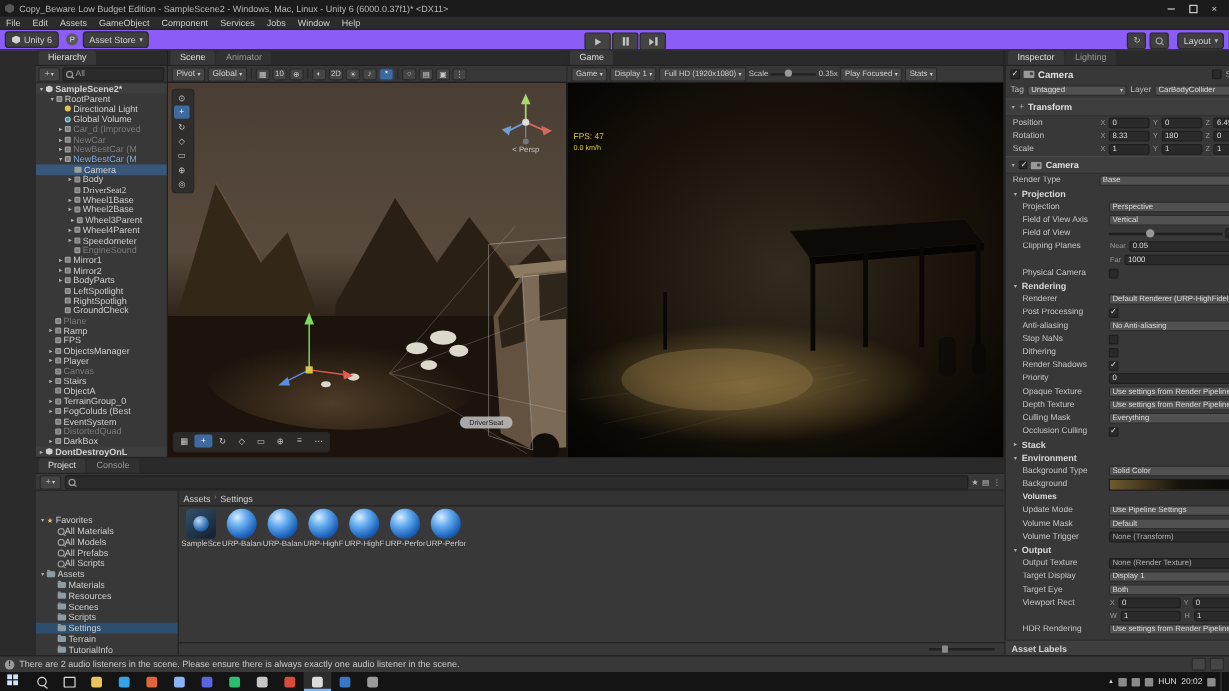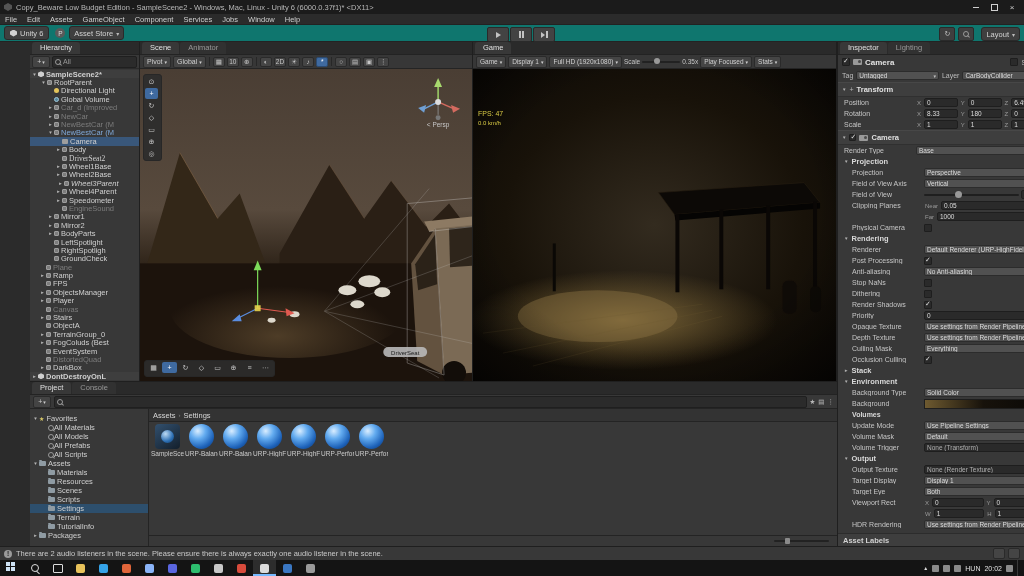--- a/index.html
+++ b/index.html
@@ -15,21 +15,21 @@
   .win-btn{width:12px;height:10px;display:flex;align-items:center;justify-content:center;color:#cfcfcf;font-size:8px;}
   .wb-min::after{content:"";width:6px;height:1px;background:#cfcfcf;display:block;}
   .wb-max::after{content:"";width:5px;height:5px;border:1px solid #cfcfcf;display:block;}
   .wb-close::after{content:"×";}
 
   
   #menubar{position:absolute;left:0;top:14px;width:1024px;height:11px;background:#2b2b2b;border-bottom:1px solid #222;display:flex;align-items:center;font-size:7.5px;box-sizing:border-box;}
   .menu-item{padding:0 5px;color:#cfcfcf;}
 
   
-  #toolbar{position:absolute;left:0;top:25px;width:1024px;height:17px;background:#0f766e;border-bottom:1px solid #232323;display:flex;align-items:center;padding:0 4px;box-sizing:border-box;font-size:7.5px;}
+  #toolbar{position:absolute;left:0;top:25px;width:1024px;height:17px;background:#8b5cf6;border-bottom:1px solid #232323;display:flex;align-items:center;padding:0 4px;box-sizing:border-box;font-size:7.5px;}
   .unity-badge{display:flex;align-items:center;gap:3px;background:#3f3f3f;border:1px solid #2a2a2a;border-radius:3px;height:12px;padding:0 5px;flex:none;}
   .ucube{width:7px;height:7px;background:#d2d2d2;clip-path:polygon(50% 0,100% 28%,100% 72%,50% 100%,0 72%,0 28%);}
   .avatar{width:10px;height:10px;border-radius:50%;background:#5a5a5a;display:flex;align-items:center;justify-content:center;font-size:6.5px;color:#ddd;margin-left:6px;flex:none;}
   .tb-dd{display:flex;align-items:center;height:12px;padding:0 4px;margin-left:4px;background:#3f3f3f;border:1px solid #2a2a2a;border-radius:3px;flex:none;}
   .tb-dd::after{content:"▾";font-size:6px;margin-left:3px;color:#bbb;}
   #play-controls{position:absolute;left:487px;top:2px;display:flex;gap:1px;}
   .pc-btn{width:20px;height:13px;background:#434343;border:1px solid #2a2a2a;display:flex;align-items:center;justify-content:center;border-radius:2px;}
   .play-tri{width:0;height:0;border-left:5px solid #c2c2c2;border-top:3.5px solid transparent;border-bottom:3.5px solid transparent;}
   .pause-ic{width:5px;height:7px;border-left:2px solid #c2c2c2;border-right:2px solid #c2c2c2;box-sizing:border-box;}
   .step-ic{display:flex;align-items:center;gap:1px;}
@@ -132,21 +132,21 @@
   .eyedrop{width:9px;height:8px;background:#444;border:1px solid #2a2a2a;border-radius:1px;flex:none;}
   .objf{flex:1;display:flex;align-items:center;background:#2a2a2a;border:1px solid #1e1e1e;height:9px;border-radius:2px;padding:0 2px;min-width:0;box-sizing:border-box;}
   .objv{flex:1;font-size:6.5px;color:#b0b0b0;overflow:hidden;white-space:nowrap;}
   .objpick{width:8px;text-align:center;font-size:6px;color:#888;border-left:1px solid #1e1e1e;flex:none;}
   #asset-labels{height:12px;background:#3e3e3e;border-top:1px solid #2c2c2c;display:flex;align-items:center;padding:0 5px;font-weight:bold;font-size:7.5px;flex:none;}
 
   
   #project{left:0;top:381px;width:807px;height:165px;border-top:1px solid #1f1f1f;display:flex;flex-direction:column;box-sizing:border-box;}
   #project-toolbar{height:13px;display:flex;align-items:center;gap:3px;padding:0 3px;border-bottom:1px solid #242424;flex:none;}
   #project-main{flex:1;display:flex;min-height:0;}
-  #project-tree{width:118px;border-right:1px solid #242424;padding-top:5px;overflow:hidden;flex:none;}
+  #project-tree{width:118px;border-right:1px solid #242424;padding-top:20px;overflow:hidden;flex:none;}
   .prow{height:9px;display:flex;align-items:center;font-size:7.5px;white-space:nowrap;}
   .prow.sel{background:#2d4f6d;}
   .plb{overflow:hidden;color:#cfcfcf;}
   .star-ic{color:#d8c868;font-size:6px;margin-right:2px;flex:none;}
   .fold-ic{width:7px;height:5px;background:#8f9ba3;border-radius:1px;position:relative;margin-right:2px;flex:none;}
   .fold-ic::before{content:"";position:absolute;left:0;top:-1.5px;width:3px;height:1.5px;background:#8f9ba3;border-radius:1px 1px 0 0;}
   #project-content{flex:1;display:flex;flex-direction:column;min-width:0;}
   #breadcrumb{height:12px;background:#333;border-bottom:1px solid #242424;display:flex;align-items:center;gap:3px;padding:0 4px;font-size:7.5px;flex:none;}
   .crumb{color:#d6d6d6;}
   .crumb-sep{color:#888;font-size:6px;}
@@ -316,21 +316,21 @@
         <div class="hrow" style="padding-left: 25px;">
           <span class="harr">►</span>
           <span class="hic ic-cube"></span>
           <span class="hlb">Wheel1Base</span>
         </div>
         <div class="hrow" style="padding-left: 25px;">
           <span class="harr">►</span>
           <span class="hic ic-cube"></span>
           <span class="hlb">Wheel2Base</span>
         </div>
-        <div class="hrow" style="padding-left: 27px; font-style: italic;">
+        <div class="hrow" style="padding-left: 27px;">
           <span class="harr">►</span>
           <span class="hic ic-cube"></span>
           <span class="hlb">Wheel3Parent</span>
         </div>
         <div class="hrow" style="padding-left: 25px;">
           <span class="harr">►</span>
           <span class="hic ic-cube"></span>
           <span class="hlb">Wheel4Parent</span>
         </div>
         <div class="hrow" style="padding-left: 25px;">

